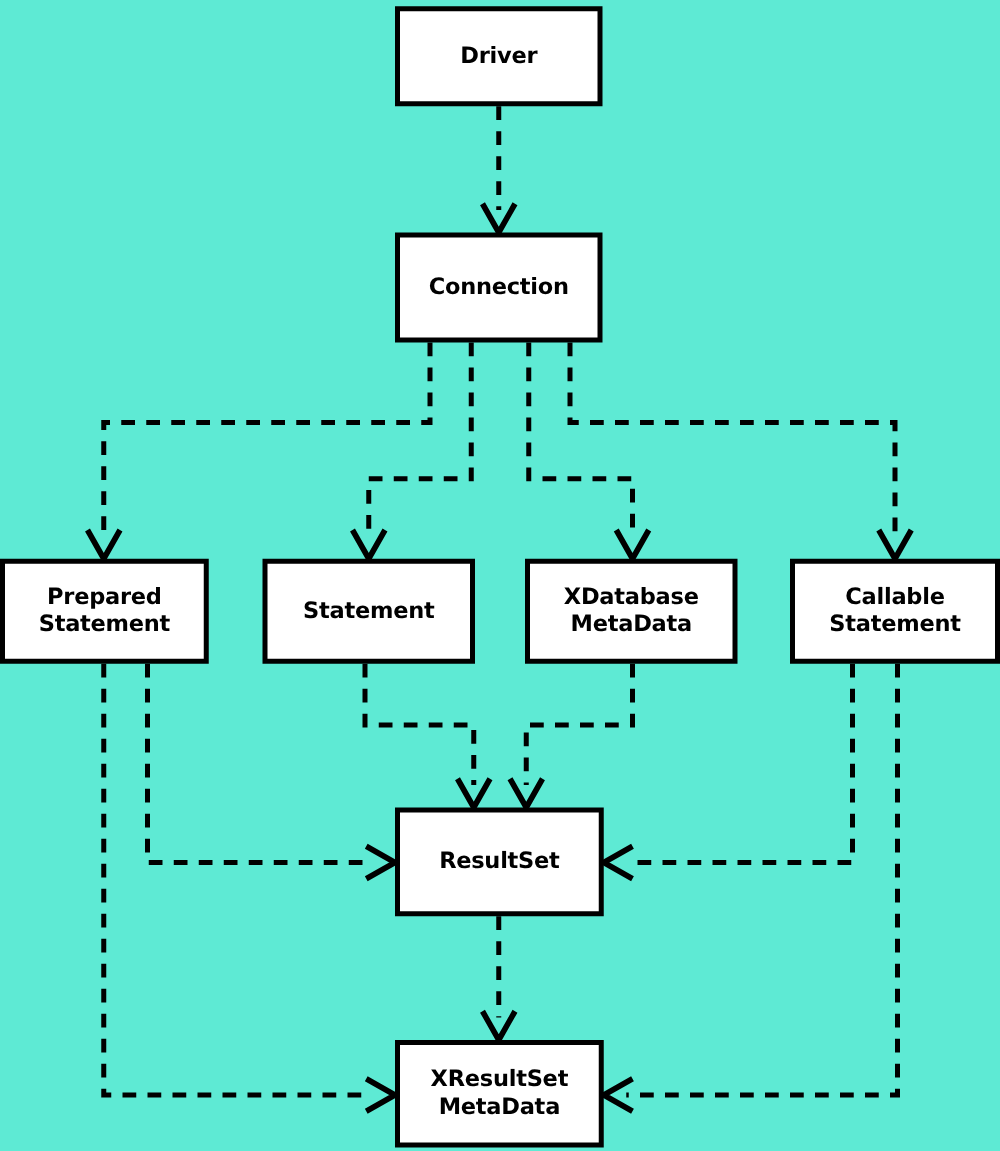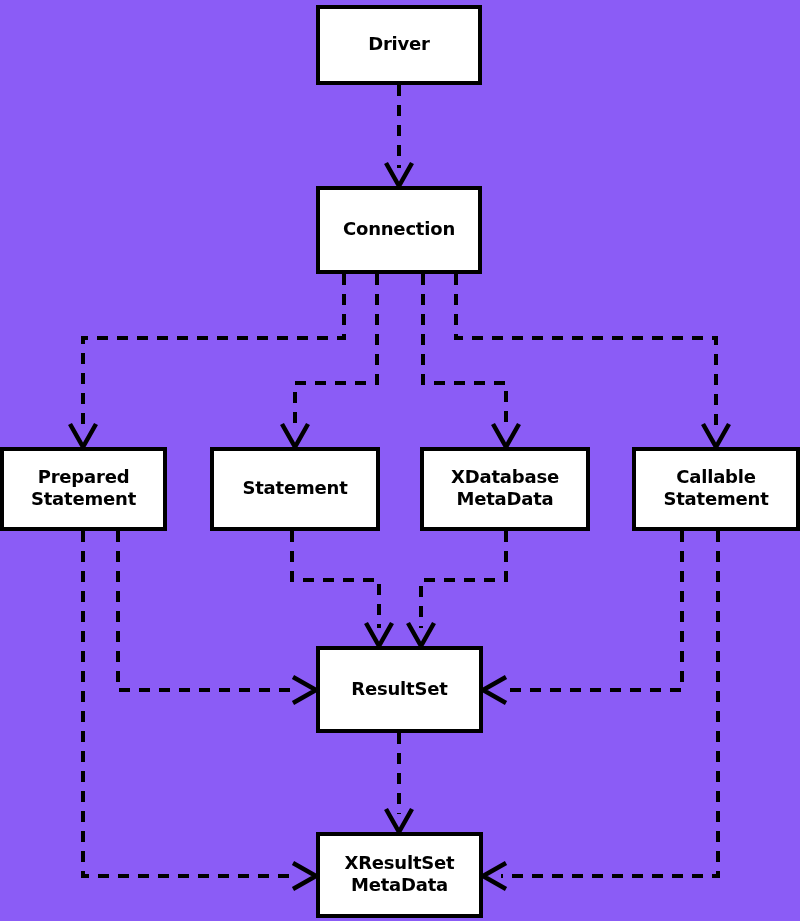--- a/index.html
+++ b/index.html
@@ -7,21 +7,21 @@
     padding: 0;
     background: #ffffff;
   }
   body {
     font-family: "DejaVu Sans", "Liberation Sans", sans-serif;
   }
   #diagram-root {
     position: relative;
     width: 800px;
     height: 921px;
-    background: #8b5cf6;
+    background: #5eead4;
     overflow: hidden;
   }
   #diagram-svg {
     position: absolute;
     top: 0;
     left: 0;
     width: 800px;
     height: 921px;
     display: block;
   }

